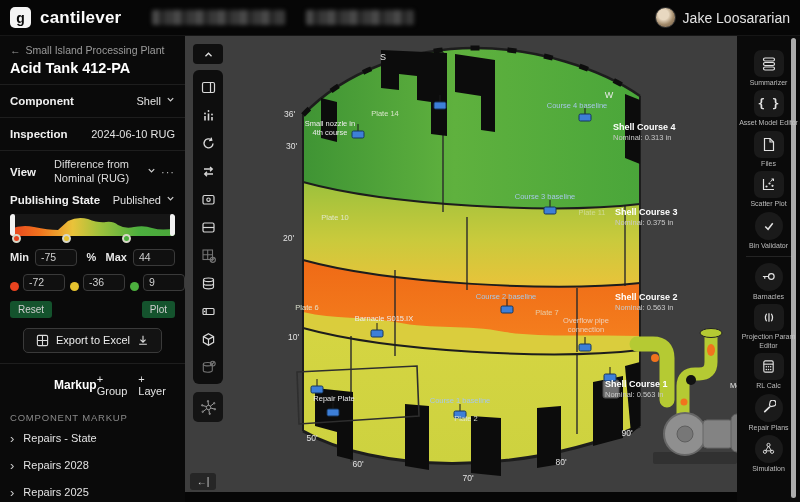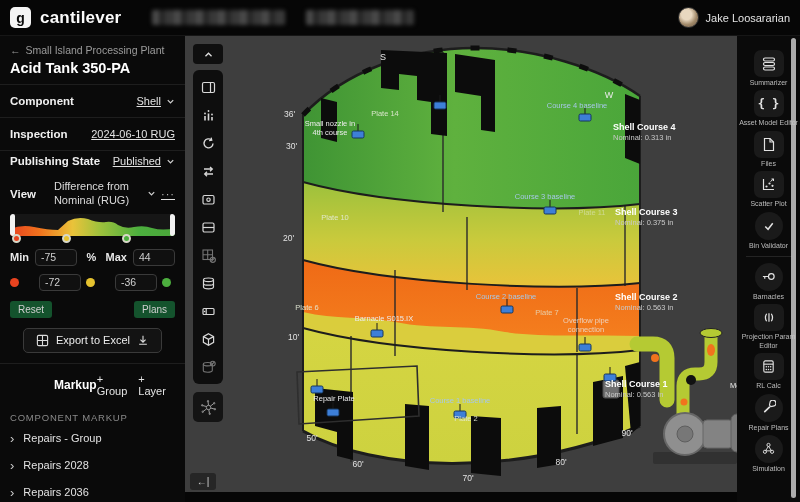--- a/index.html
+++ b/index.html
@@ -8,44 +8,44 @@
 
   
   .header { position:absolute; left:0; top:0; width:800px; height:36px; background:#060606; display:flex; align-items:center; padding:0 10px; border-bottom:1px solid #161616; z-index:5; }
   .logo-box { width:21px; height:21px; background:#f4f4f4; border-radius:5px; display:flex; align-items:center; justify-content:center; font-weight:bold; font-size:14px; color:#0a0a0a; }
   .brand { color:#fafafa; font-size:17px; font-weight:bold; letter-spacing:.2px; margin-left:9px; }
   .redacted { height:15px; border-radius:2px; background:repeating-linear-gradient(90deg,#4a4a4a 0 7px,#262626 7px 13px,#383838 13px 22px); filter:blur(2.2px); }
   .red1 { position:absolute; left:152px; top:10px; width:133px; }
   .red2 { position:absolute; left:306px; top:10px; width:108px; }
   .userbox { margin-left:auto; display:flex; align-items:center; gap:7px; }
   .avatar { width:21px; height:21px; border-radius:50%; background:radial-gradient(circle at 40% 35%, #e8d8c0 0 30%, #a08868 60%, #6a5848); border:1px solid #333; }
-  .username { color:#e3e3e3; font-size:11px; }
+  .username { color:#e3e3e3; font-size:14px; }
 
   
   .sidebar { position:absolute; left:0; top:36px; width:185px; height:466px; background:#0a0a0a; color:#ddd; font-size:11px; }
   .sb-pad { padding:8px 10px; }
   .crumb { color:#9c9c9c; font-size:10.5px; display:flex; align-items:center; gap:5px; }
   .sb-title { color:#fff; font-size:14.5px; font-weight:bold; margin-top:4px; }
   .divider { height:1px; background:#1e1e1e; }
   .row { display:flex; align-items:center; justify-content:space-between; padding:10px 10px; }
   .row-label { color:#f0f0f0; font-weight:bold; font-size:11.5px; }
-  .row-value { color:#e2e2e2; font-size:11px; display:flex; align-items:center; gap:5px;text-decoration:underline; }
+  .row-value { color:#e2e2e2; font-size:11px; display:flex; gap:5px; }
   .view-value { width:104px; text-align:center; line-height:1.25; color:#dcdcdc; }
   .chev { width:9px; height:9px; flex:0 0 auto; }
   .dots { color:#bdbdbd; letter-spacing:1px; font-size:11px; }
   .slider-wrap { padding:2px 10px 0 10px; }
   .hist { display:block; border-radius:3px; }
   .handles { position:relative; height:10px; margin-top:-2px; }
   .hdot { position:absolute; top:0; width:9px; height:9px; border-radius:50%; border:2px solid #d8d8c8; }
   .minmax { display:flex; align-items:center; gap:6px; padding:5px 10px 2px 10px; }
   .mm-label { color:#e8e8e8; font-size:11px; font-weight:bold; }
   .mm-input, .th-input { width:42px; height:17px; background:#101010; border:1px solid #3a3a3a; border-radius:4px; color:#cfcfcf; font-size:10.5px; padding:0 5px; font-family:"Liberation Sans",sans-serif; }
   .pct { color:#e8e8e8; font-size:11px; margin:0 auto; font-weight:bold; }
   .thresholds { display:flex; align-items:center; gap:5px; padding:6px 10px; }
-  .th-group { display:flex; align-items:center; gap:20px; flex:1; }
+  .th-group { display:flex; align-items:flex-end; gap:4px; flex:1; }
   .dot { width:9px; height:9px; border-radius:50%; flex:0 0 auto; }
   .rs-row { display:flex; justify-content:space-between; padding:4px 10px 6px 10px; }
   .mini-btn { background:#14532d; color:#cfcfcf; font-size:10px; border:none; border-radius:3px; padding:3px 8px; font-family:"Liberation Sans",sans-serif; }
   .export-row { display:flex; justify-content:center; padding:4px 10px 10px 10px; }
   .export-btn { display:flex; align-items:center; gap:7px; background:#131313; border:1px solid #3a3a3a; border-radius:5px; color:#ececec; font-size:11px; padding:5px 12px; font-family:"Liberation Sans",sans-serif; }
   .markup-row { display:flex; align-items:center; padding:9px 10px;margin-left:44px; }
   .markup-title { color:#fff; font-weight:bold; font-size:12px; }
   .markup-actions { margin-left:auto; display:flex; gap:2px; color:#e4e4e4; font-size:11px; }
   .section-label { color:#8a8a8a; font-size:9.5px; letter-spacing:.8px; padding:6px 14px 2px 10px; }
   .group-item { display:flex; align-items:center; gap:9px; padding:7px 10px; color:#e2e2e2; font-size:11px; }
@@ -90,59 +90,59 @@
       <div class="username">Jake Loosararian</div>
     </div>
   </div>
 
   <div class="sidebar">
     <div class="sb-pad">
       <div class="crumb">
         <span>←</span>
         <span>Small Island Processing Plant</span>
       </div>
-      <div class="sb-title">Acid Tank 350-PA</div>
+      <div class="sb-title">Acid Tank 412-PA</div>
     </div>
     <div class="divider"></div>
 
     <div class="row">
       <span class="row-label">Component</span>
       <span class="row-value">
         <span>Shell</span>
         <svg class="chev" viewBox="0 0 10 10">
             <path d="M2 3.5 L5 6.5 L8 3.5" fill="none" stroke="#cfcfcf" stroke-width="1.4"></path>
           </svg>
       </span>
     </div>
     <div class="divider"></div>
 
     <div class="row">
       <span class="row-label">Inspection</span>
       <span class="row-value">2024-06-10 RUG</span>
     </div>
     <div class="divider"></div>
 
+    <div class="row" style="padding:7px 10px 4px 10px;">
+      <span class="row-label">View</span>
+      <span class="view-value">Difference from Nominal (RUG)</span>
+      <span class="row-value">
+        <svg class="chev" viewBox="0 0 10 10">
+            <path d="M2 3.5 L5 6.5 L8 3.5" fill="none" stroke="#cfcfcf" stroke-width="1.4"></path>
+          </svg>
+        <span class="dots">···</span>
+      </span>
+    </div>
+
     <div class="row" style="padding:4px 10px 6px 10px;">
       <span class="row-label">Publishing State</span>
       <span class="row-value">
         <span>Published</span>
         <svg class="chev" viewBox="0 0 10 10">
             <path d="M2 3.5 L5 6.5 L8 3.5" fill="none" stroke="#cfcfcf" stroke-width="1.4"></path>
           </svg>
-      </span>
-    </div>
-
-    <div class="row" style="padding:7px 10px 4px 10px;">
-      <span class="row-label">View</span>
-      <span class="view-value">Difference from Nominal (RUG)</span>
-      <span class="row-value">
-        <svg class="chev" viewBox="0 0 10 10">
-            <path d="M2 3.5 L5 6.5 L8 3.5" fill="none" stroke="#cfcfcf" stroke-width="1.4"></path>
-          </svg>
-        <span class="dots">···</span>
       </span>
     </div>
 
     <div class="slider-wrap">
       <svg class="hist" width="165" height="22" viewBox="0 0 165 22">
         <defs>
           <linearGradient id="heatg" x1="0" y1="0" x2="1" y2="0">
             <stop offset="0" style="stop-color:var(--accent-red)"></stop>
             <stop offset="0.18" style="stop-color:var(--heat-orange)"></stop>
             <stop offset="0.38" style="stop-color:var(--heat-yellow)"></stop>
@@ -181,21 +181,21 @@
         <input class="th-input" value="-36" style="">
       </span>
       <span class="th-group">
         <span class="dot" style="background:var(--accent-green);"></span>
         <input class="th-input" value="9" style="">
       </span>
     </div>
 
     <div class="rs-row">
       <button class="mini-btn">Reset</button>
-      <button class="mini-btn">Plans</button>
+      <button class="mini-btn">Plot</button>
     </div>
 
     <div class="export-row">
       <button class="export-btn">
         <svg width="13" height="13" viewBox="0 0 14 14">
             <rect x="1.5" y="1.5" width="11" height="11" rx="1.5" fill="none" stroke="#dcdcdc" stroke-width="1.2"></rect>
             <path d="M1.5 7 H12.5 M7 1.5 V12.5" stroke="#dcdcdc" stroke-width="1.2"></path>
           </svg>
         <span>Export to Excel</span>
         <svg width="12" height="12" viewBox="0 0 14 14">
@@ -211,29 +211,29 @@
       <span class="markup-actions">
         <span>+ Group</span>
         <span>+ Layer</span>
       </span>
     </div>
 
     <div class="section-label">COMPONENT MARKUP</div>
 
     <div class="group-item">
       <span class="group-chev">›</span>
-      <span>Repairs - Group</span>
+      <span>Repairs - State</span>
     </div>
     <div class="group-item">
       <span class="group-chev">›</span>
       <span>Repairs 2028</span>
     </div>
     <div class="group-item">
       <span class="group-chev">›</span>
-      <span>Repairs 2036</span>
+      <span>Repairs 2025</span>
     </div>
 
     <div class="plan-item">
       
       
       
     </div>
   </div>
 
   <div class="viewport">

